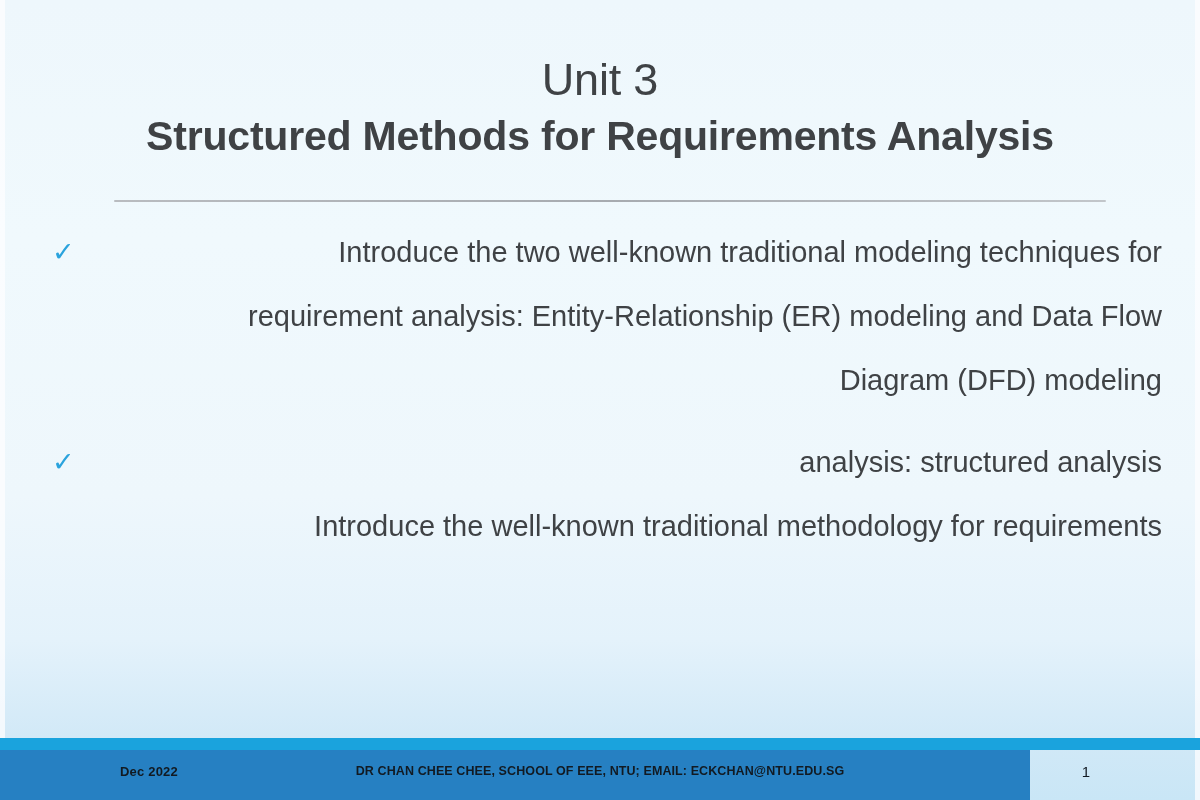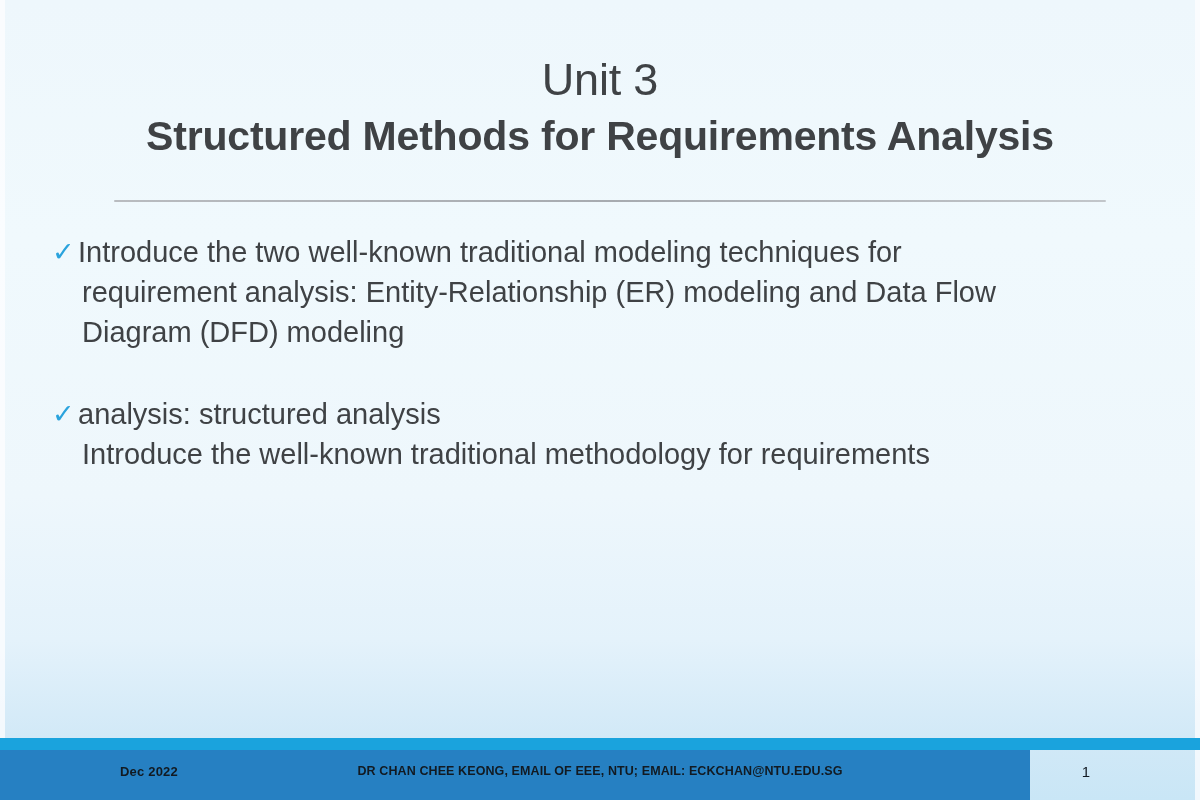--- a/index.html
+++ b/index.html
@@ -94,27 +94,29 @@
     width: 28px;
     color: #2aa3dd;
     font-size: 27px;
     line-height: 40px;
     text-align: left;
   }
   .bullet-text {
     flex: 1 1 auto;
     padding-left: 0px;
     text-indent: -2px;
+    text-align: right;
   }
   .bullet-text .l {
     display: block;
     white-space: nowrap;
   }
   .bullet-text .l + .l {
     padding-left: 4px;
+    margin-top: 24px;
   }
 
   
   .band-cyan {
     position: absolute;
     left: 0;
     bottom: 50px;
     width: 1200px;
     height: 12px;
     background: #1aa3dd;
@@ -195,18 +197,18 @@
       </span>
     </div>
 
   </div>
 
   <div class="band-cyan"></div>
 
   <div class="footer-bar">
     <div class="footer-inner">
       <div class="footer-date">Dec 2022</div>
-      <div class="footer-center">DR CHAN CHEE KEONG, EMAIL OF EEE, NTU; EMAIL: ECKCHAN@NTU.EDU.SG</div>
+      <div class="footer-center">DR CHAN CHEE CHEE, SCHOOL OF EEE, NTU; EMAIL: ECKCHAN@NTU.EDU.SG</div>
       <div class="footer-page">1</div>
     </div>
   </div>
 
 </div>
 
 </body></html>

